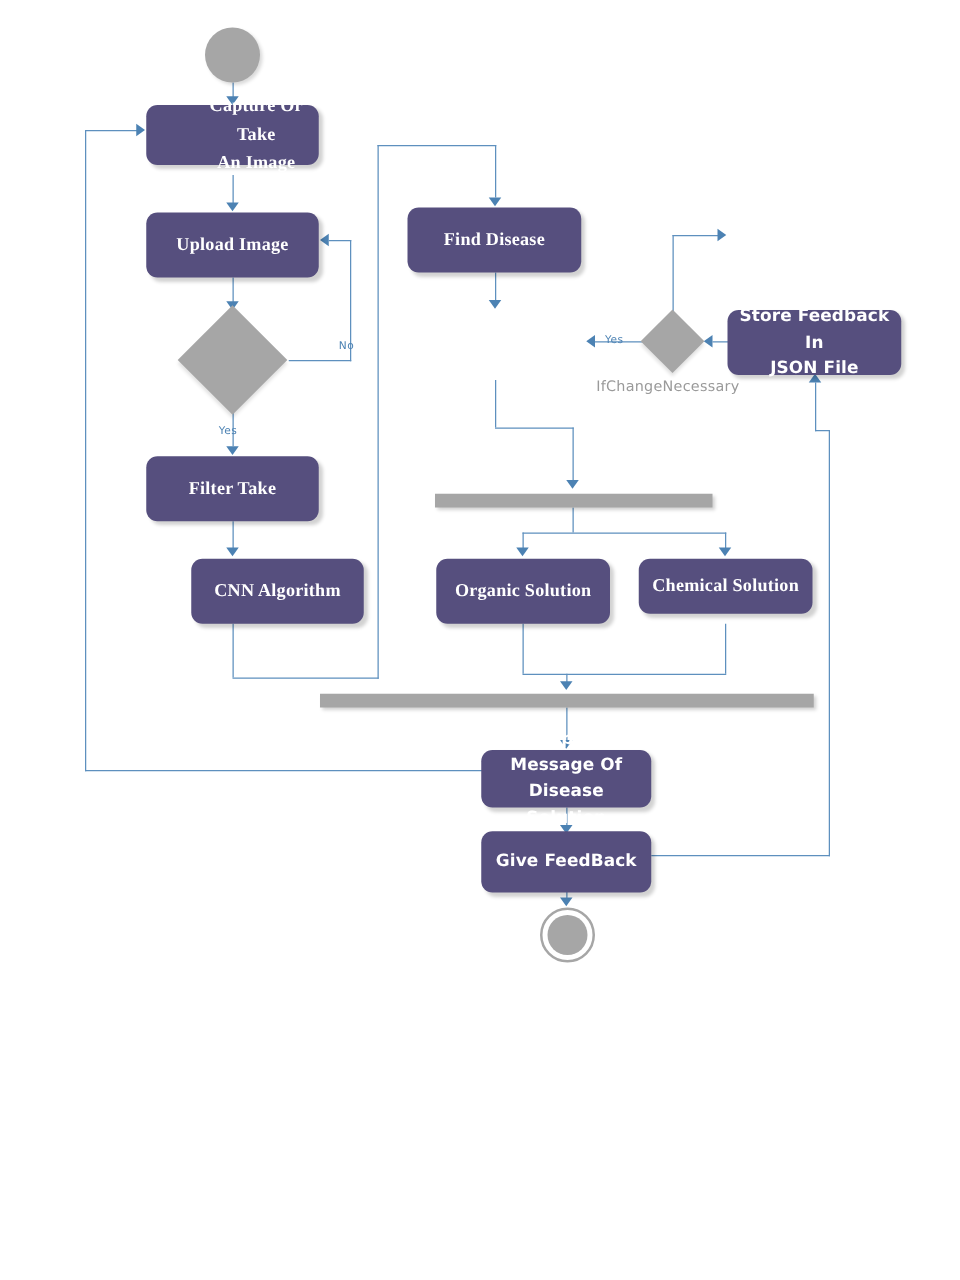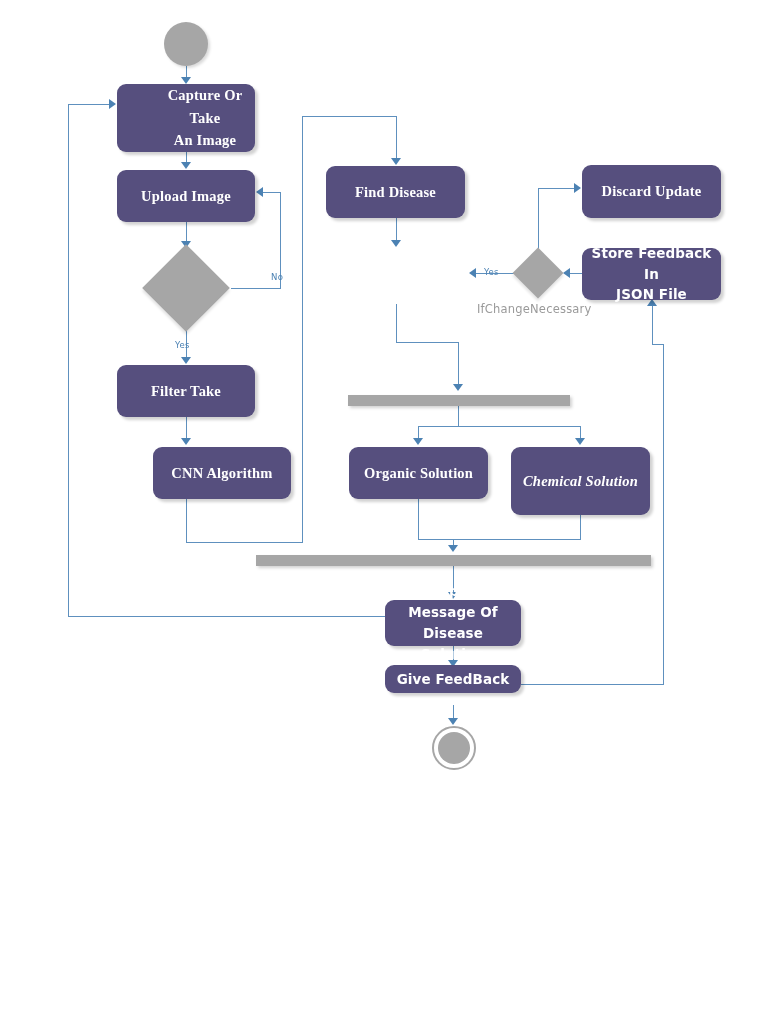--- a/index.html
+++ b/index.html
@@ -131,21 +131,21 @@
 </head>
 <body>
 
 <div id="canvas">
 
   <div class="start-node" style="left:164px;top:22px;width:44px;height:44px;"></div>
 
   <div class="ln v" style="left:186px;top:66px;height:12px;"></div>
   <div class="arw down" style="left:181px;top:77px;"></div>
 
-  <div class="node serif" style="left:117px;top:84px;width:138px;height:68px;padding-left:44px;">
+  <div class="node serif" style="left:117px;top:84px;width:138px;height:48px;padding-left:44px;">
     <span class="tx">Capture Or Take
 An Image</span>
   </div>
 
   <div class="ln v" style="left:186px;top:140px;height:23px;"></div>
   <div class="arw down" style="left:181px;top:162px;"></div>
 
   <div class="node serif" style="left:117px;top:170px;width:138px;height:52px;">
     <span class="tx">Upload Image</span>
   </div>
@@ -201,21 +201,21 @@
   <div class="ln v" style="left:458px;top:406px;height:20px;"></div>
   <div class="ln h" style="left:418px;top:426px;width:163px;"></div>
   <div class="ln v" style="left:418px;top:426px;height:14px;"></div>
   <div class="arw down" style="left:413px;top:438px;"></div>
   <div class="ln v" style="left:580px;top:426px;height:14px;"></div>
   <div class="arw down" style="left:575px;top:438px;"></div>
 
   <div class="node serif" style="left:349px;top:447px;width:139px;height:52px;">
     <span class="tx">Organic Solution</span>
   </div>
-  <div class="node serif" style="left:511px;top:447px;width:139px;height:68px;font-style:italic;">
+  <div class="node serif" style="left:511px;top:447px;width:139px;height:44px;">
     <span class="tx">Chemical Solution</span>
   </div>
 
   <div class="ln v" style="left:418px;top:499px;height:40px;"></div>
   <div class="ln v" style="left:580px;top:499px;height:40px;"></div>
   <div class="ln h" style="left:418px;top:539px;width:163px;"></div>
   <div class="ln v" style="left:453px;top:539px;height:8px;"></div>
   <div class="arw down" style="left:448px;top:545px;"></div>
 
   <div class="bar" style="left:256px;top:555px;width:395px;height:11px;"></div>
@@ -229,21 +229,21 @@
   </div>
 
   <div class="ln h" style="left:68px;top:616px;width:318px;"></div>
   <div class="ln v" style="left:68px;top:104px;height:513px;"></div>
   <div class="ln h" style="left:68px;top:104px;width:42px;"></div>
   <div class="arw right" style="left:109px;top:99px;"></div>
 
   <div class="ln v" style="left:453px;top:646px;height:15px;"></div>
   <div class="arw down" style="left:448px;top:660px;"></div>
 
-  <div class="node sans" style="left:385px;top:665px;width:136px;height:28px;">
+  <div class="node sans" style="left:385px;top:665px;width:136px;height:49px;">
     <span class="tx">Give FeedBack</span>
   </div>
 
   <div class="ln h" style="left:521px;top:684px;width:143px;"></div>
   <div class="ln v" style="left:663px;top:344px;height:341px;"></div>
   <div class="ln h" style="left:652px;top:344px;width:12px;"></div>
   <div class="ln v" style="left:652px;top:306px;height:39px;"></div>
   <div class="arw up" style="left:647px;top:299px;"></div>
 
   <div class="ln v" style="left:453px;top:705px;height:14px;"></div>
@@ -265,17 +265,14 @@
   <div class="glabel" style="left:477px;top:302px;">IfChangeNecessary</div>
 
   <div class="ln h" style="left:476px;top:273px;width:45px;"></div>
   <div class="arw left" style="left:469px;top:268px;"></div>
   <div class="elabel" style="left:484px;top:267px;">Yes</div>
 
   <div class="ln v" style="left:538px;top:188px;height:68px;"></div>
   <div class="ln h" style="left:538px;top:188px;width:37px;"></div>
   <div class="arw right" style="left:574px;top:183px;"></div>
 
-  <div class="node serif" style="left:582px;top:165px;width:139px;height:53px;">
-    <span class="tx">Discard Update</span>
-  </div>
 
 </div>
 
 </body></html>

